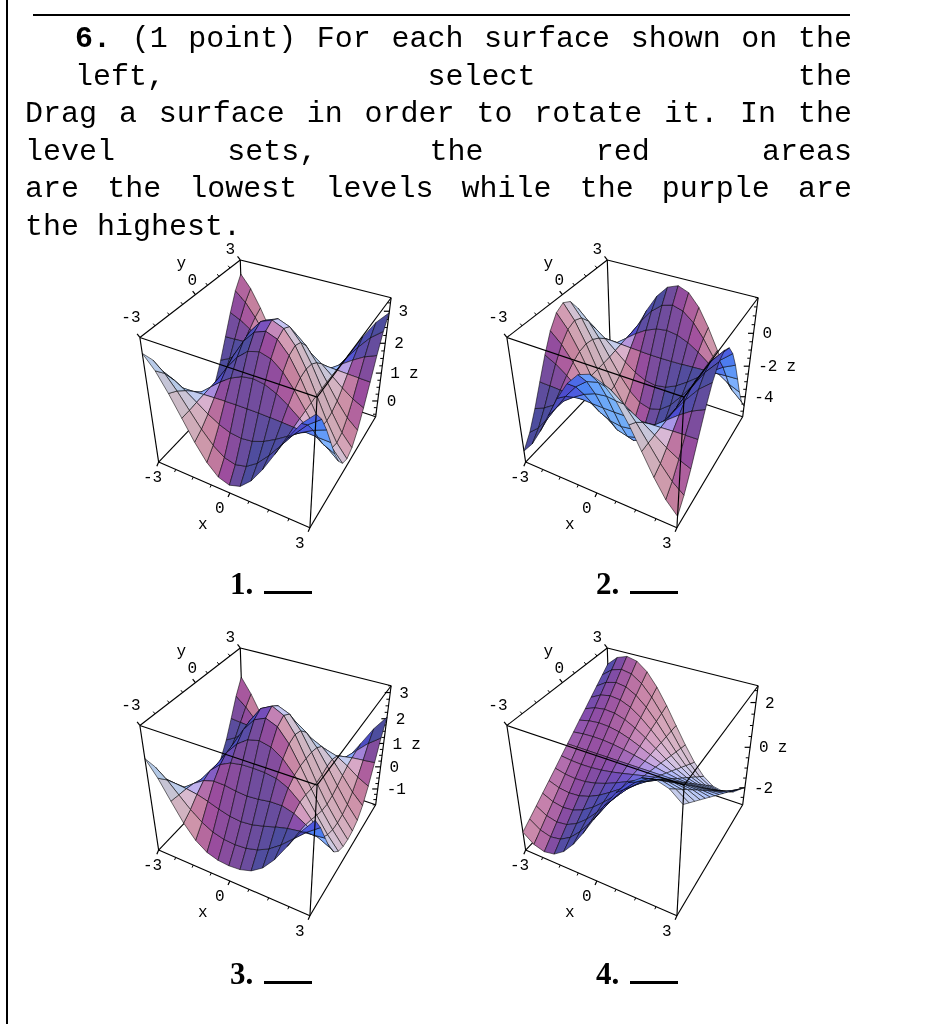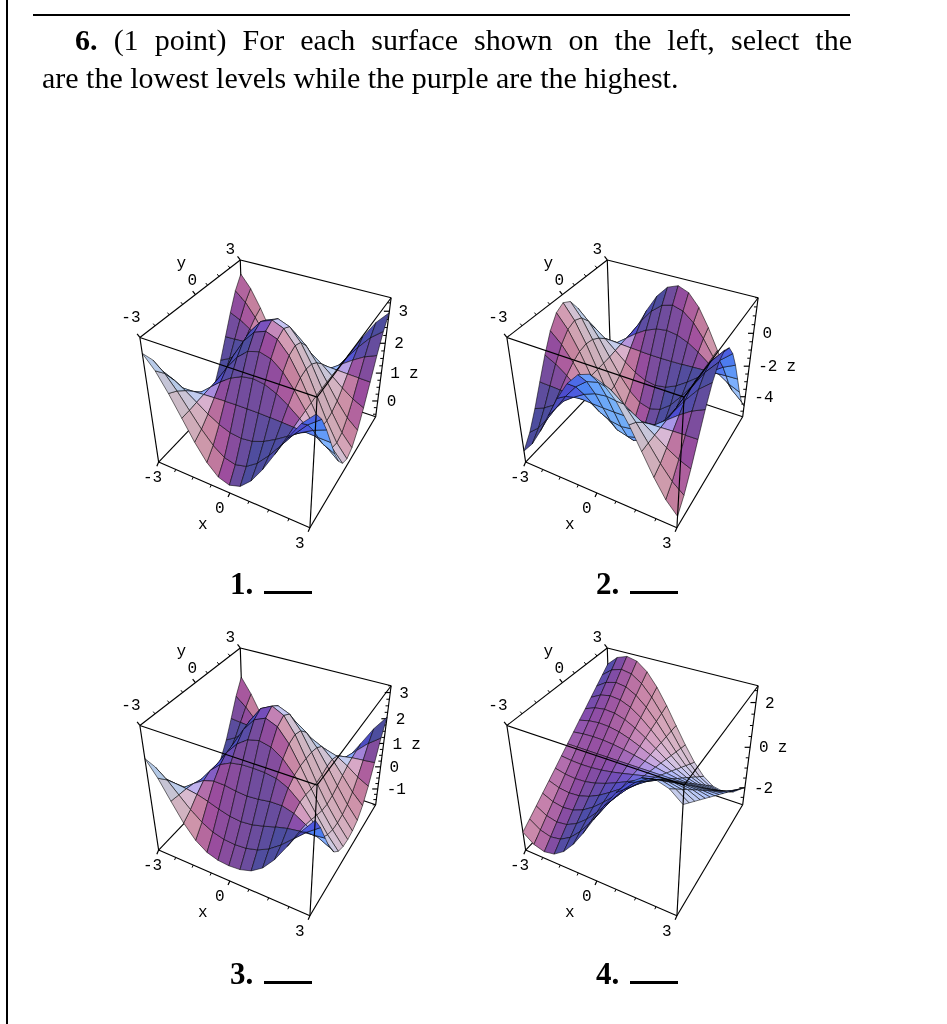--- a/index.html
+++ b/index.html
@@ -1,38 +1,39 @@
 <!DOCTYPE html>
 <html><head>
 <meta charset="utf-8">
 <style>
   html,body{margin:0;padding:0;background:#fff;}
   .page{position:relative;width:947px;height:1024px;background:#ffffff;overflow:hidden;
         font-family:"Liberation Serif",serif;color:#000;}
   .left-rule{position:absolute;left:6px;top:0;width:2px;height:1024px;background:#000;}
   .top-rule{position:absolute;left:33px;top:14px;width:817px;height:2px;background:#000;}
-  .question{position:absolute;left:25px;top:21px;width:827px;font-size:30px;line-height:37.6px;}
+  .question{position:absolute;left:25px;top:21px;width:827px;font-size:30px;line-height:37.6px;font-family:Liberation Mono, monospace;}
   .qline{text-align:justify;text-align-last:justify;white-space:normal;}
   .qline.first{padding-left:50px;}
-  .qline.last{text-align-last:left;margin-left:17px;}
+  .qline.last{text-align-last:left;}
   .qnum{font-weight:bold;}
   .figure{position:absolute;width:340px;height:335px;cursor:grab;}
   .figure svg{display:block;}
   .caption{position:absolute;font-size:31px;font-weight:bold;white-space:nowrap;}
   .blank{display:inline-block;width:48px;border-bottom:3px solid #000;margin-left:11px;}
 </style>
 </head>
 <body>
 
 <div class="page">
   <div class="left-rule"></div>
   <div class="top-rule"></div>
 
   <div class="question">
     <div class="qline first"><span class="qnum">6.</span> <span>(1 point) For each surface shown on the left, select the</span></div>
+    <div class="qline">Drag a surface in order to rotate it. In the level sets, the red areas</div>
     <div class="qline last">are the lowest levels while the purple are the highest.</div>
   </div>
 
   <div class="figure" style="left:95px;top:236px;">
       <svg width="340" height="335" viewBox="0 0 340 335">
         <g>
           <line x1="63.64" y1="226.07" x2="149.02" y2="136.53" stroke="#000" stroke-width="1.15"></line>
           <line x1="149.02" y1="136.53" x2="280.65" y2="180.82" stroke="#000" stroke-width="1.15"></line>
           <line x1="280.65" y1="180.82" x2="214.91" y2="291.70" stroke="#000" stroke-width="1.15"></line>
           <line x1="214.91" y1="291.70" x2="63.64" y2="226.07" stroke="#000" stroke-width="1.15"></line>

